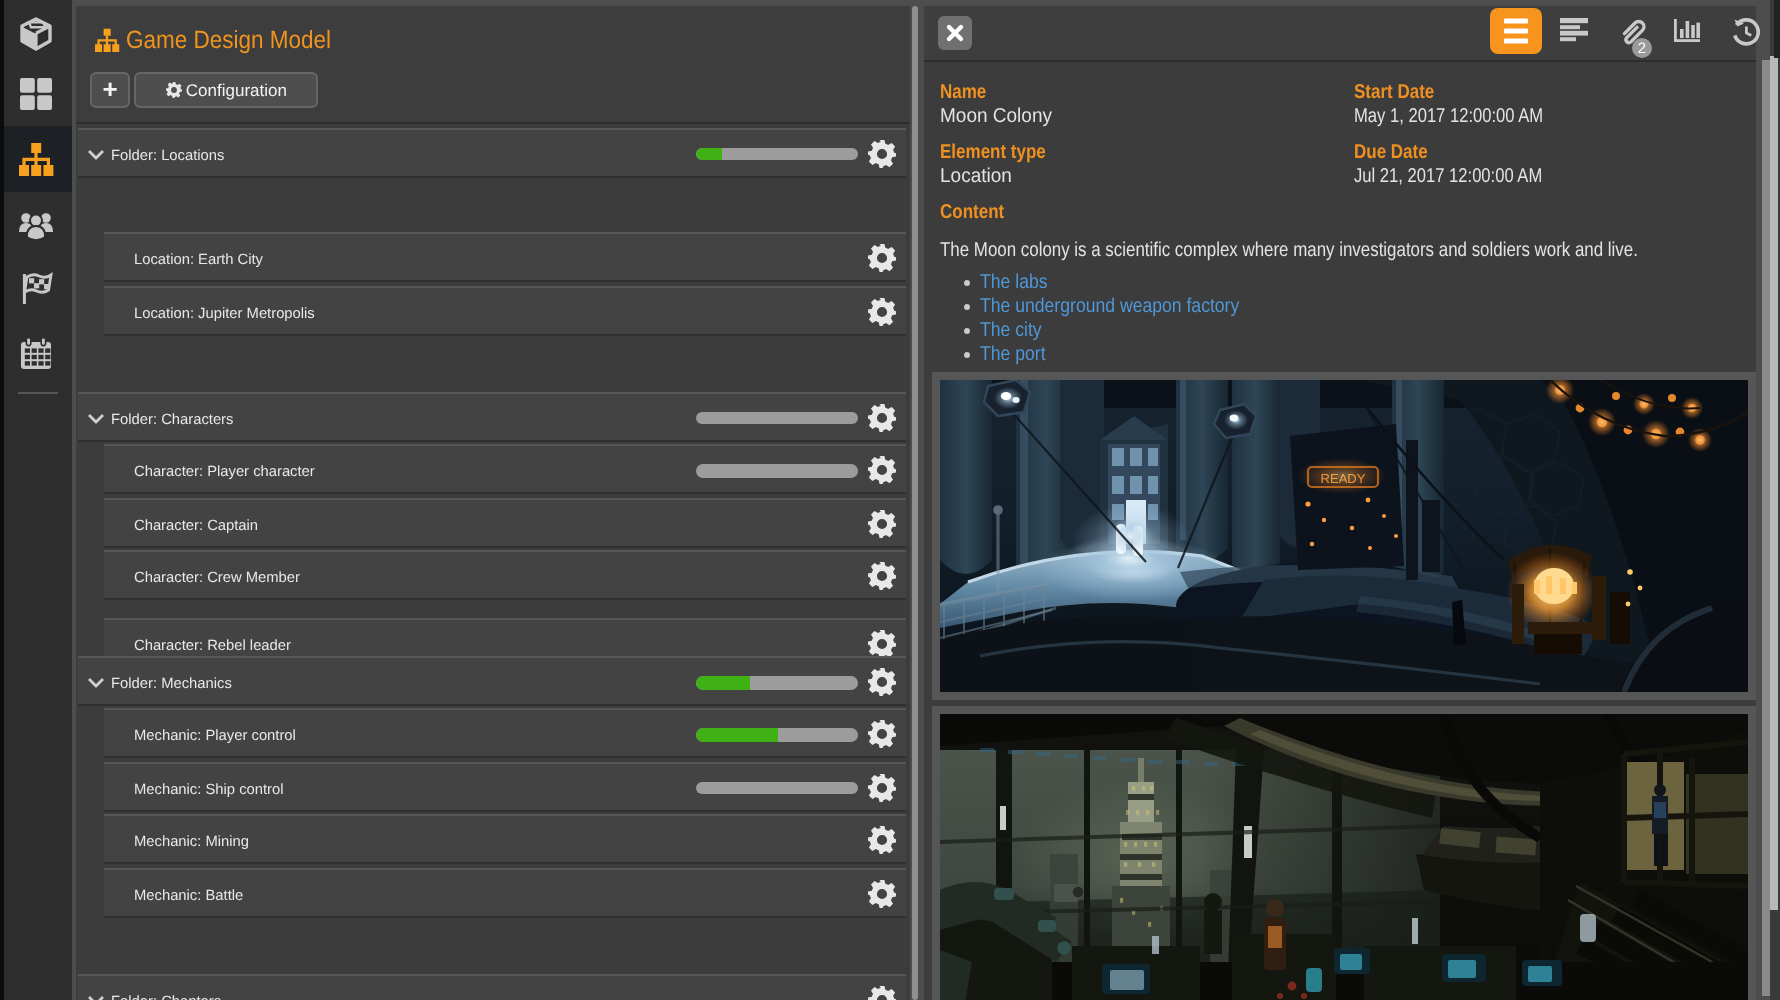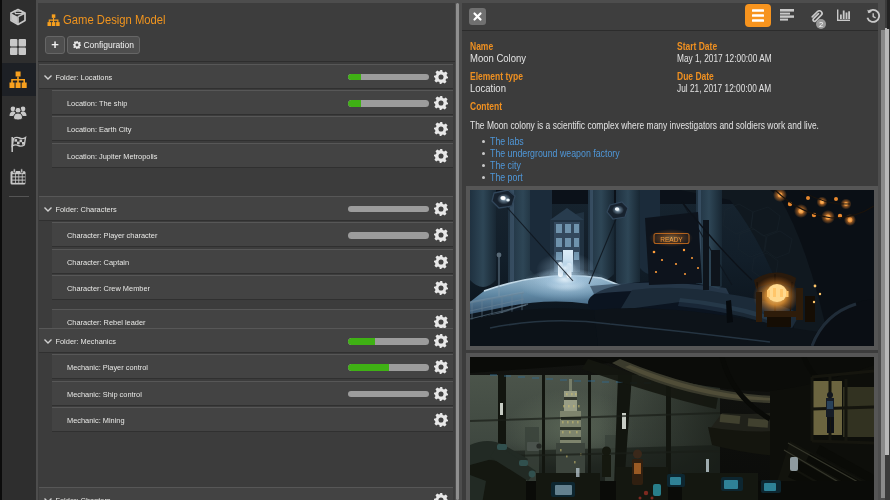--- a/index.html
+++ b/index.html
@@ -11,21 +11,21 @@
 #sidebar{left:2px;top:0;width:34px;height:500px;background:#2e2e2e}
 #selcell{left:2px;top:63px;width:34px;height:33px;background:#1d2025}
 #sbsep{left:9px;top:196px;width:20px;height:1px;background:#555}
 .sbic{position:absolute;left:9px;width:18px;height:18px}
 
 #tree{left:38px;top:3px;width:417px;height:497px;background:#3c3c3c}
 #treehead{left:38px;top:3px;width:417px;height:59px;background:#3d3d3d;border-bottom:1px solid #2e2e2e}
 #ttitle{left:63px;top:13px;font-size:12.5px;color:#f0941e;transform:scaleX(0.9);transform-origin:0 0;white-space:nowrap}
 .btn{position:absolute;background:#4e4e4e;border:1px solid #666;border-radius:3px;color:#f2f2f2}
 #bplus{left:45px;top:36px;width:20px;height:18px;font-size:13px;font-weight:bold;text-align:center;line-height:15px}
-#bconf{left:67px;top:36px;width:73px;height:18px;font-size:8.5px;text-align:center;line-height:16px;white-space:nowrap}
+#bconf{left:67px;top:36px;width:92px;height:18px;font-size:8.5px;text-align:center;line-height:16px;white-space:nowrap}
 .trow{position:absolute;height:25px;background:#434343;border-top:1px solid #575757;border-bottom:1px solid #303030}
 .trow .lbl{position:absolute;top:8px;font-size:7.4px;color:#e8e8e6;white-space:nowrap}
 .trow b{font-weight:normal}
 .frow{left:38.5px;width:414.5px}
 .frow .lbl{left:17px}
 .crow{left:52px;width:401px}
 .crow .lbl{left:15px}
 .sel{border:1.5px solid #e8872a}
 .chev{position:absolute;left:5px;top:10px}
 .pbar{position:absolute;right:24px;top:9px;width:81px;height:6.5px;background:#9c9c9c;border-radius:3.5px;overflow:hidden}
@@ -134,29 +134,20 @@
         <path d="M0.5 0.5 L4 4 L7.5 0.5" fill="none" stroke="#d0d0d0" stroke-width="1.4"></path>
       </svg>
       <div class="lbl"><b>Folder:</b> Locations</div>
       <div class="pbar">
         <div class="pfill" style="width:16%"></div>
       </div>
       <svg class="gear" viewBox="0 0 16 16">
         <use href="#gearp"></use>
       </svg>
     </div>
-<div class="trow crow" style="top:90.0px">
-      <div class="lbl"><b>Location:</b> The ship</div>
-      <div class="pbar">
-        <div class="pfill" style="width:16%"></div>
-      </div>
-      <svg class="gear" viewBox="0 0 16 16">
-        <use href="#gearp"></use>
-      </svg>
-    </div>
 <div class="trow crow" style="top:116.4px">
       <div class="lbl"><b>Location:</b> Earth City</div>
       <svg class="gear" viewBox="0 0 16 16">
         <use href="#gearp"></use>
       </svg>
     </div>
 <div class="trow crow" style="top:142.8px">
       <div class="lbl"><b>Location:</b> Jupiter Metropolis</div>
       <svg class="gear" viewBox="0 0 16 16">
         <use href="#gearp"></use>
@@ -226,20 +217,26 @@
       <div class="lbl"><b>Mechanic:</b> Ship control</div>
       <div class="pbar">
         <div class="pfill" style="width:0%"></div>
       </div>
       <svg class="gear" viewBox="0 0 16 16">
         <use href="#gearp"></use>
       </svg>
     </div>
 <div class="trow crow" style="top:407.3px">
       <div class="lbl"><b>Mechanic:</b> Mining</div>
+      <svg class="gear" viewBox="0 0 16 16">
+        <use href="#gearp"></use>
+      </svg>
+    </div>
+<div class="trow crow" style="top:433.8px">
+      <div class="lbl"><b>Mechanic:</b> Battle</div>
       <svg class="gear" viewBox="0 0 16 16">
         <use href="#gearp"></use>
       </svg>
     </div>
 <div class="trow frow" style="top:486.7px">
       <svg class="chev" width="8" height="5" viewBox="0 0 8 5">
         <path d="M0.5 0.5 L4 4 L7.5 0.5" fill="none" stroke="#d0d0d0" stroke-width="1.4"></path>
       </svg>
       <div class="lbl"><b>Folder:</b> Chapters</div>
       <svg class="gear" viewBox="0 0 16 16">

